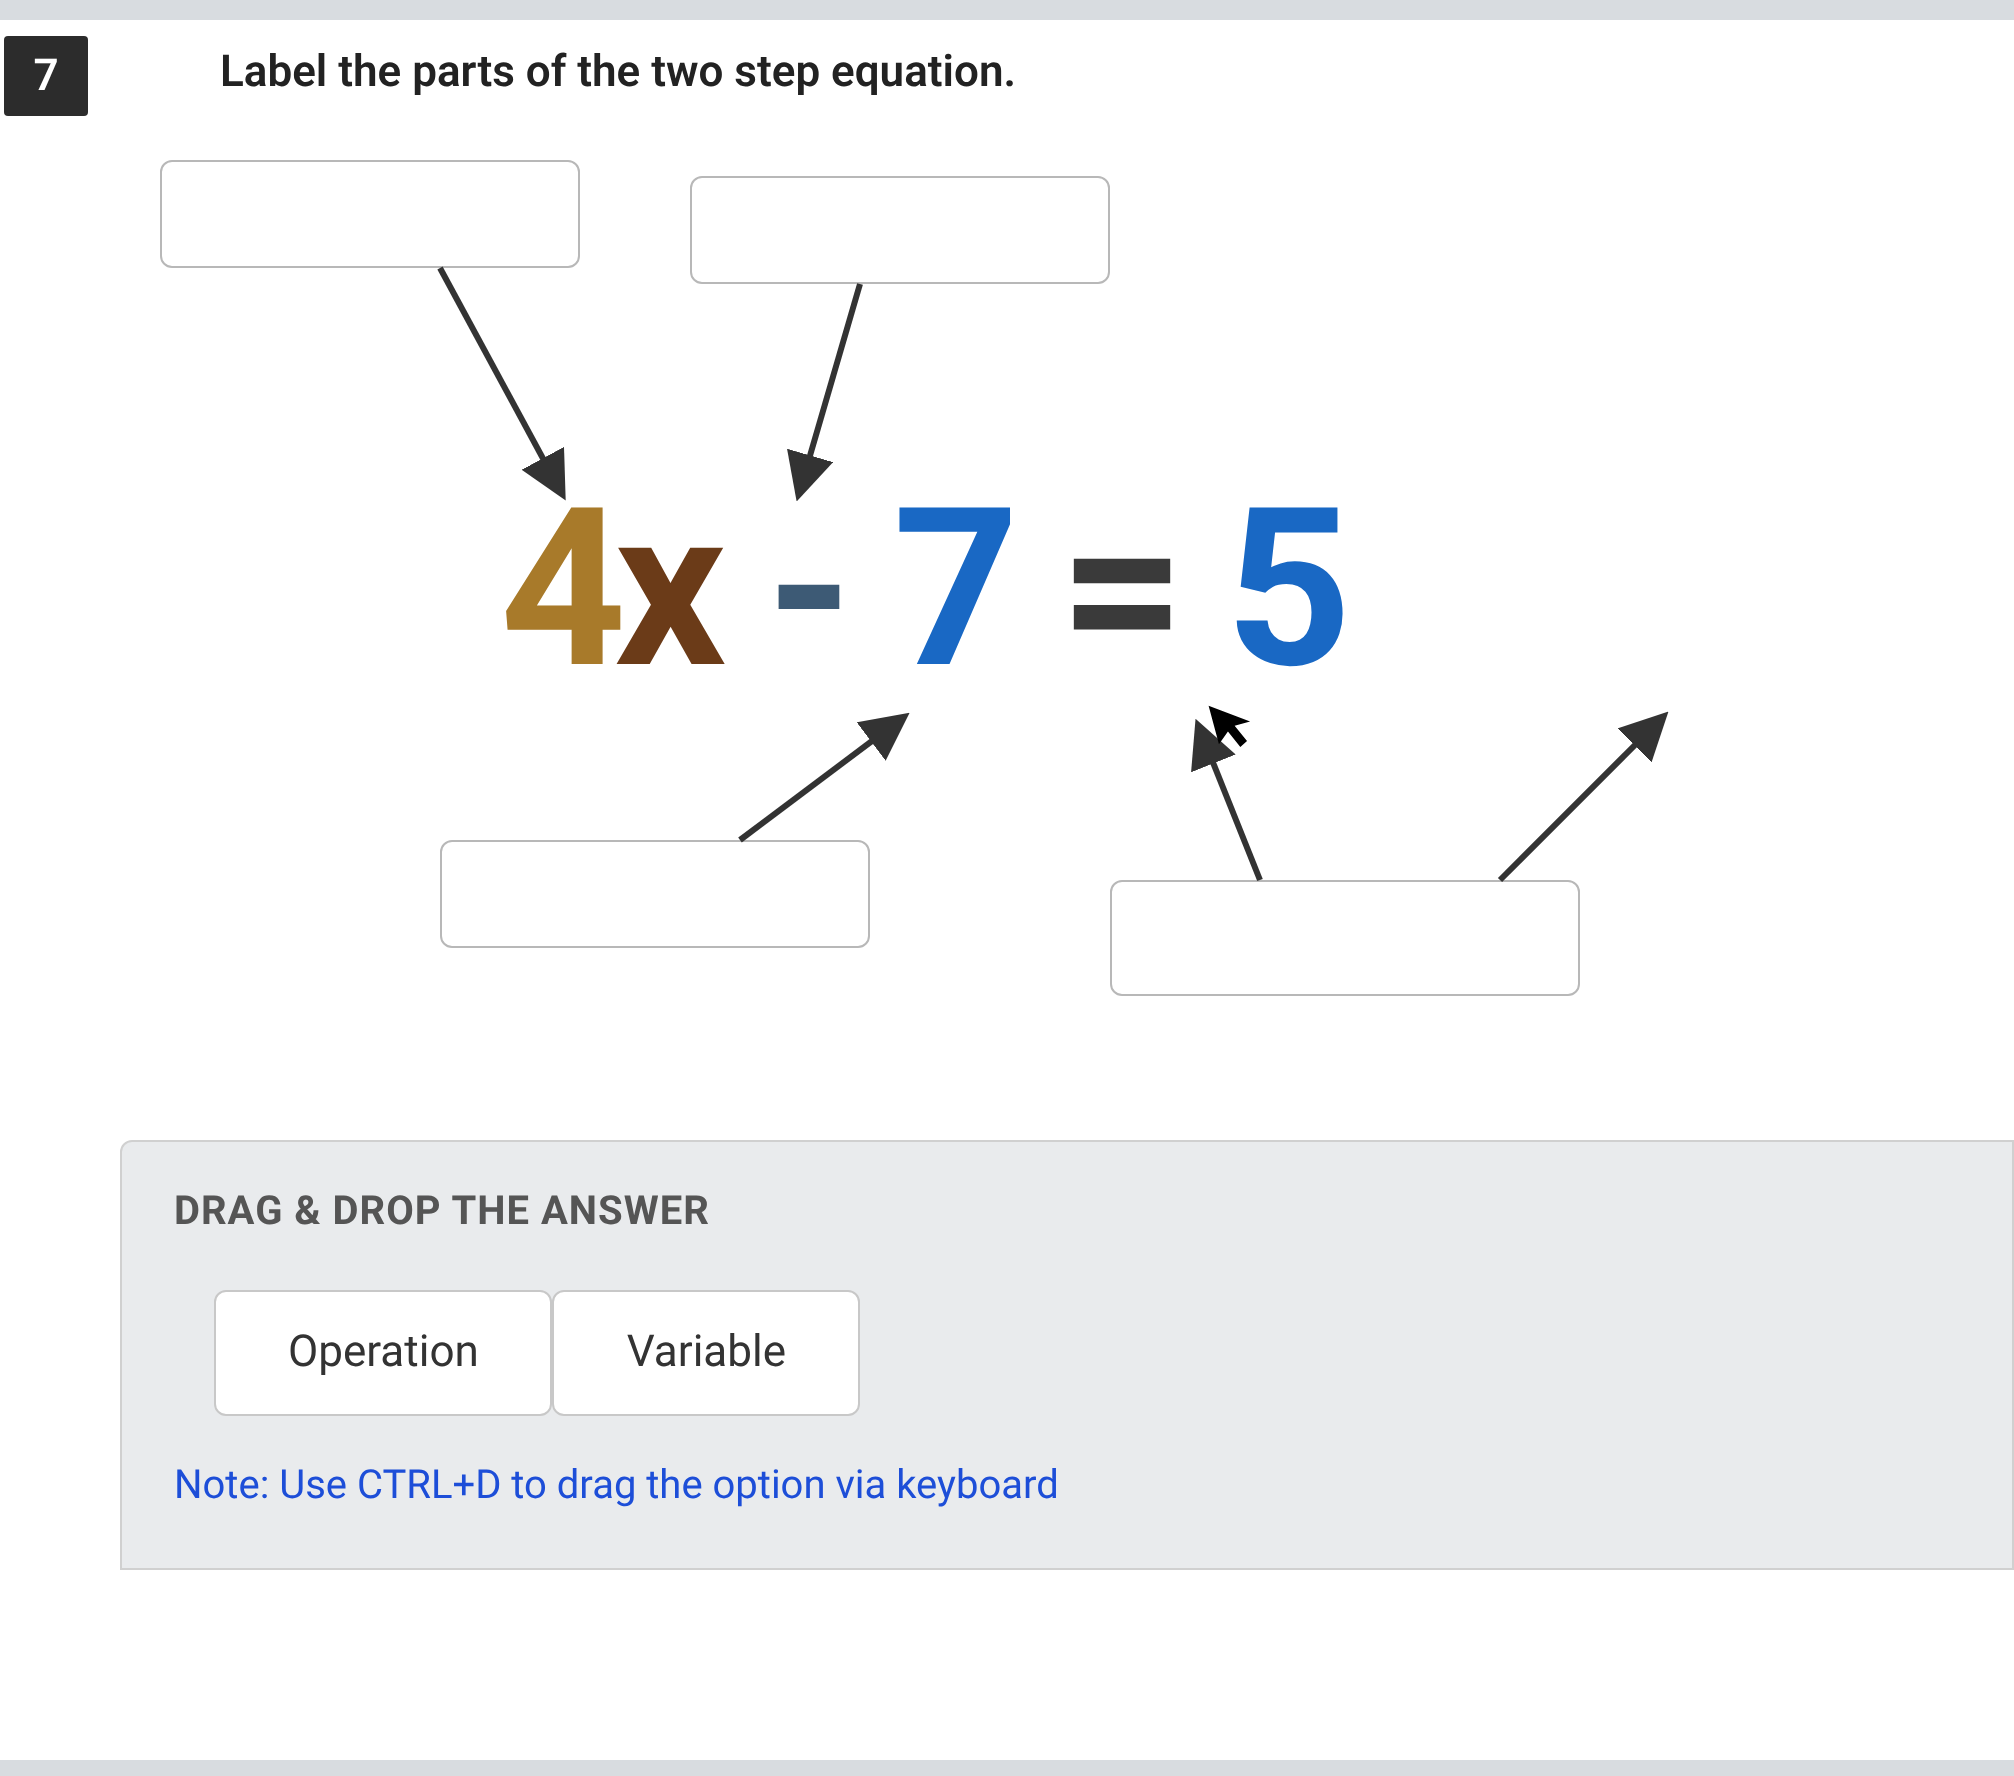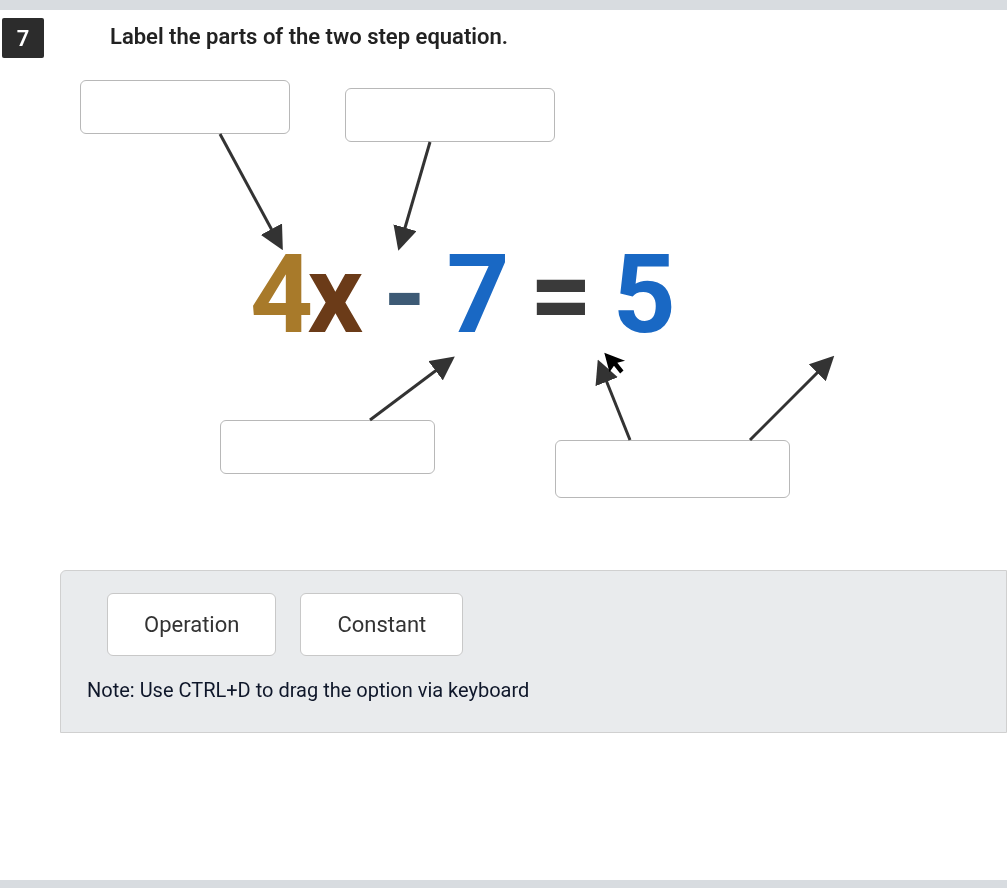--- a/index.html
+++ b/index.html
@@ -128,38 +128,37 @@
     }
     .answer-panel-title {
       font-size: 20px;
       font-weight: 700;
       color: #555;
       letter-spacing: 0.5px;
       margin-bottom: 28px;
     }
     .options-row {
       display: flex;
-      gap: 24px;
       margin-bottom: 22px;
       flex-wrap: nowrap;
       padding-left: 20px;
     }
     .option-chip {
       background: #fff;
       border: 1px solid #c8c8c8;
       border-radius: 6px;
       padding: 18px 36px;
       font-size: 22px;
       color: #333;
       cursor: grab;
       white-space: nowrap;
     }
     .note-text {
       font-size: 20px;
-      color: #0f172a;
+      color: #1d4ed8;
     }
     .cursor-arrow {
       position: absolute;
       top: 268px;
       left: 536px;
       font-size: 28px;
       color: #000;
       transform: rotate(-15deg);
       pointer-events: none;
     }
@@ -200,19 +199,20 @@
     </div>
 
     <div class="cursor-arrow">
       <svg width="22" height="28" viewBox="0 0 22 28">
         <path d="M2 2 L2 22 L8 17 L12 26 L16 24 L12 15 L20 15 Z" fill="#000"></path>
       </svg>
     </div>
   </div>
 
   <div class="answer-panel">
+    <div class="answer-panel-title">DRAG &amp; DROP THE ANSWER</div>
     <div class="options-row">
       <div class="option-chip">Operation</div>
-      <div class="option-chip">Constant</div>
+      <div class="option-chip">Variable</div>
     </div>
     <div class="note-text">Note: Use CTRL+D to drag the option via keyboard</div>
   </div>
 </div>
 
 </body></html>

